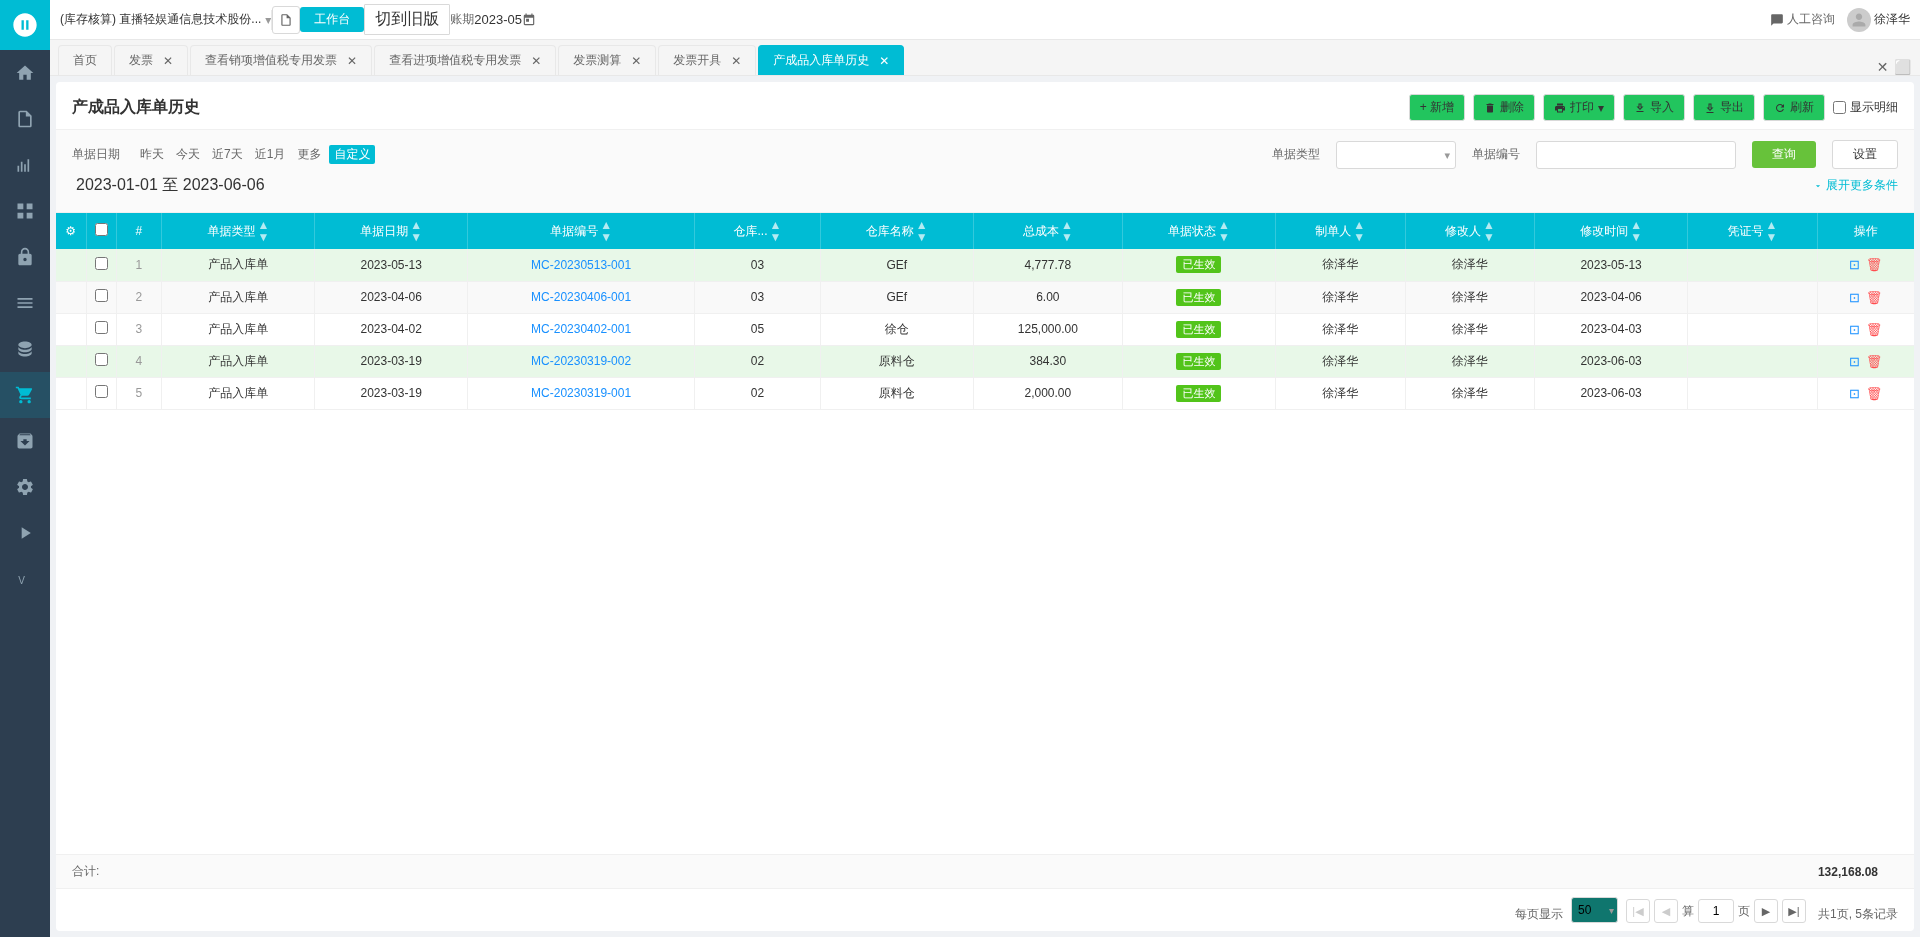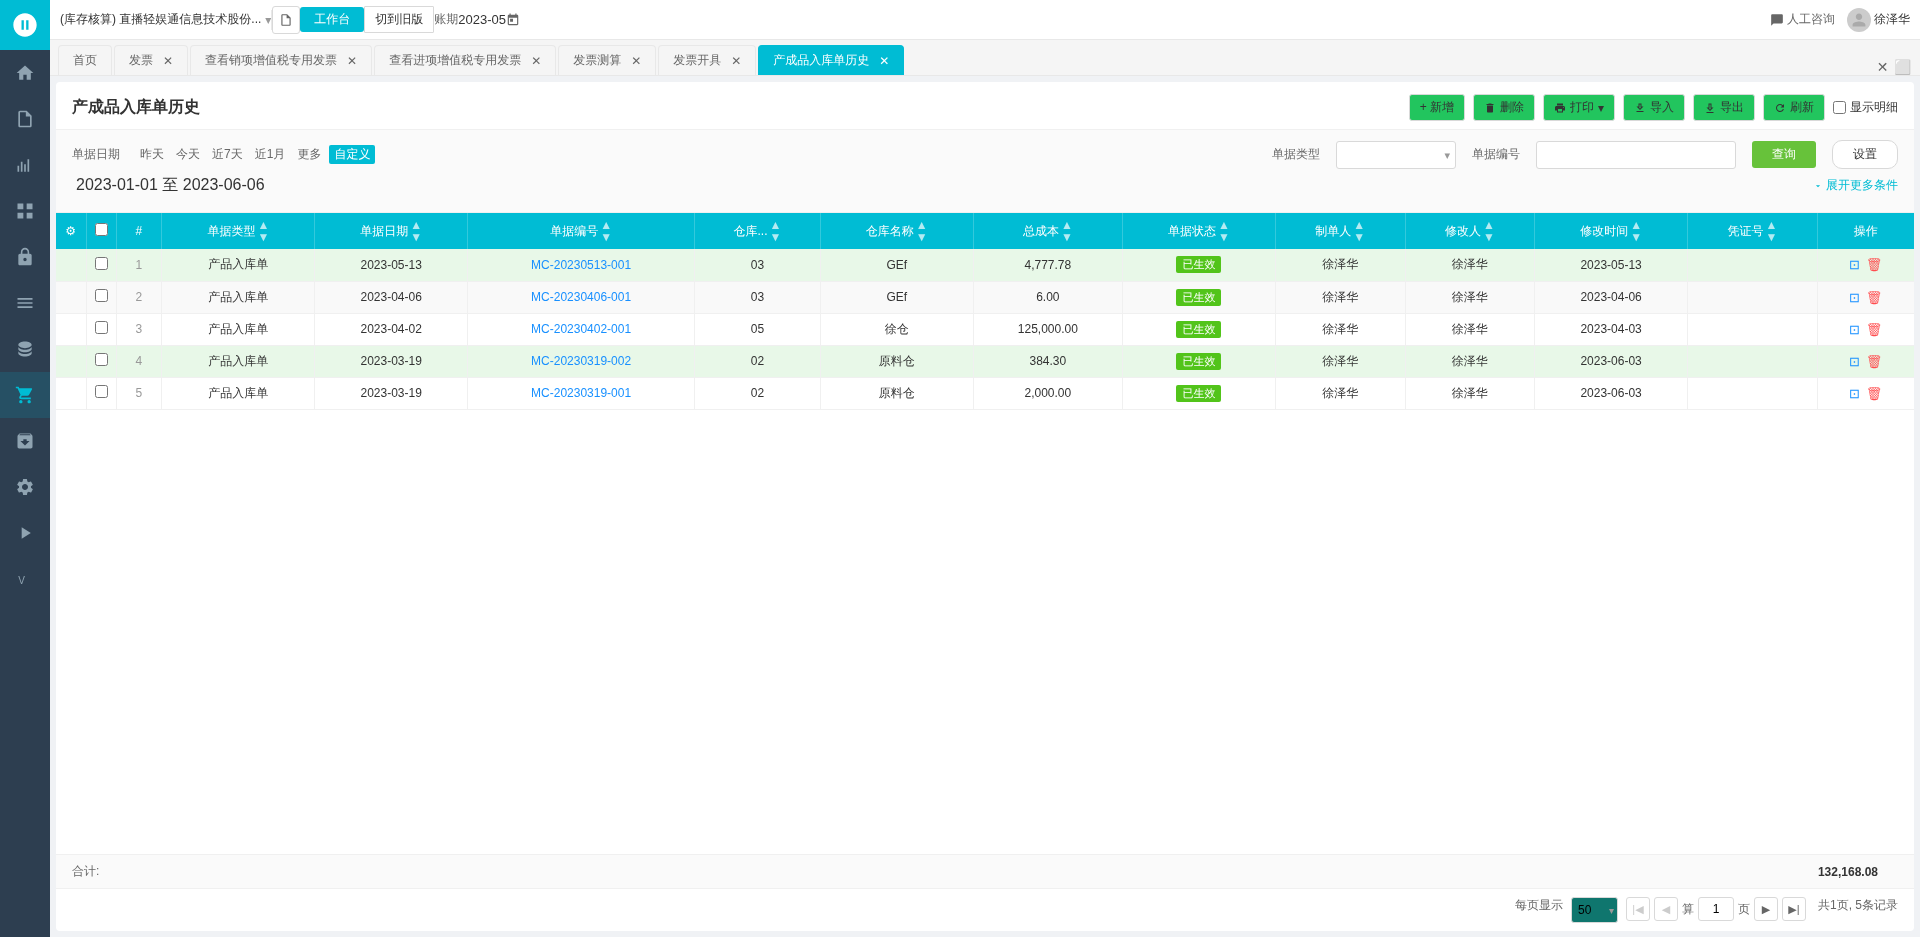--- a/index.html
+++ b/index.html
@@ -17,21 +17,21 @@
     
     .main { flex: 1; display: flex; flex-direction: column; overflow: hidden; background: #f0f2f5; }
 
     
     .topbar { height: 40px; background: #fff; border-bottom: 1px solid #e8e8e8; display: flex; align-items: center; padding: 0 10px; flex-shrink: 0; }
     .topbar-company { font-size: 12px; color: #333; display: flex; align-items: center; gap: 4px; }
     .topbar-company .arrow { color: #999; }
     .topbar-divider { width: 1px; height: 20px; background: #e8e8e8; }
     .topbar-icon-btn { width: 28px; height: 28px; border: 1px solid #d9d9d9; border-radius: 3px; display: flex; align-items: center; justify-content: center; cursor: pointer; color: #666; }
     .workbench-btn { padding: 4px 14px; background: #00bcd4; color: white; border: none; border-radius: 3px; cursor: pointer; font-size: 12px; }
-    .switch-btn { padding: 4px 10px; background: white; color: #333; border: 1px solid #d9d9d9; border-radius: 1px; cursor: pointer; font-size: 12px; }
+    .switch-btn { padding: 4px 10px; background: white; color: #333; border: 1px solid #d9d9d9; border-radius: 1px; cursor: pointer; font-size: 16px; }
     .period-label { color: #666; font-size: 12px; }
     .period-value { color: #333; font-size: 13px; }
     .topbar-right { margin-left: auto; display: flex; align-items: center; gap: 12px; }
     .user-service { color: #666; font-size: 12px; cursor: pointer; display: flex; align-items: center; gap: 3px; }
     .user-name { color: #333; font-size: 12px; cursor: pointer; display: flex; align-items: center; gap: 3px; }
     .user-avatar { width: 24px; height: 24px; border-radius: 50%; background: #ccc; display: flex; align-items: center; justify-content: center; font-size: 11px; color: #fff; overflow: hidden; }
 
     
     .tabs { height: 36px; background: #f5f5f5; border-bottom: 1px solid #e8e8e8; display: flex; align-items: flex-end; padding: 0 8px; flex-shrink: 0; }
     .tab { height: 30px; padding: 0 14px; display: flex; align-items: center; gap: 6px; cursor: pointer; border: 1px solid #e8e8e8; border-bottom: none; border-radius: 4px 4px 0 0; background: #f5f5f5; color: #666; font-size: 12px; margin-right: 2px; white-space: nowrap; }
@@ -56,21 +56,21 @@
     .date-shortcuts { display: flex; align-items: center; gap: 4px; }
     .date-shortcut { color: #666; cursor: pointer; font-size: 12px; padding: 1px 4px; text-align: center; }
     .date-shortcut.custom { background: #00bcd4; color: white; border-radius: 2px; padding: 1px 5px; }
     .date-range { color: #333; font-size: 16px; margin-left: 4px; }
     .filter-select { height: 28px; border: 1px solid #d9d9d9; border-radius: 3px; padding: 0 24px 0 8px; font-size: 12px; color: #333; background: white; appearance: none; min-width: 120px; cursor: pointer; }
     .select-wrapper { position: relative; display: inline-block; }
     .select-wrapper::after { content: '▾'; position: absolute; right: 6px; top: 50%; transform: translateY(-50%); color: #999; pointer-events: none; font-size: 11px; }
     .filter-text-input { height: 28px; border: 1px solid #d9d9d9; border-radius: 3px; padding: 0 8px; font-size: 12px; color: #333; min-width: 200px; }
     .expand-btn { color: #00bcd4; cursor: pointer; font-size: 12px; display: flex; align-items: center; gap: 3px; }
     .query-btn { padding: 5px 20px; background: #67c23a; color: white; border: none; border-radius: 3px; cursor: pointer; font-size: 12px; }
-    .set-btn { padding: 5px 20px; background: white; color: #333; border: 1px solid #d9d9d9; border-radius: 10px; cursor: pointer; font-size: 12px; }
+    .set-btn { padding: 5px 20px; background: white; color: #333; border: 1px solid #d9d9d9; border-radius: 3px; cursor: pointer; font-size: 12px; }
 
     
     .table-container { flex: 1; overflow: auto; padding: 0; }
     table { width: 100%; border-collapse: collapse; font-size: 12px; }
     thead tr { background: #00bcd4; color: white; height: 36px; }
     thead th { padding: 0 8px; text-align: center; font-weight: normal; white-space: nowrap; border-right: 1px solid rgba(255,255,255,0.2); }
     thead th:last-child { border-right: none; }
     tbody tr { height: 32px; border-bottom: 1px solid #f0f0f0; }
     tbody tr:nth-child(odd) { background: #fff; }
     tbody tr:nth-child(even) { background: #f9f9f9; }
@@ -86,21 +86,21 @@
     .action-icons { display: flex; align-items: center; justify-content: center; gap: 6px; }
     .action-icon { color: #1890ff; cursor: pointer; font-size: 13px; }
     .action-icon.del { color: #ff4d4f; }
 
     
     .table-footer { padding: 8px 16px; background: #fafafa; border-top: 1px solid #f0f0f0; display: flex; align-items: center; flex-shrink: 0; }
     .total-label { color: #666; font-size: 12px; margin-right: 8px; }
     .total-value { color: #333; font-size: 12px; font-weight: bold; text-align: right; flex: 1; padding-right: 20px; }
 
     
-    .pagination { padding: 8px 16px; border-top: 1px solid #f0f0f0; display: flex; align-items: flex-start; justify-content: flex-end; gap: 8px; flex-shrink: 0; }
+    .pagination { padding: 8px 16px; border-top: 1px solid #f0f0f0; display: flex; align-items: flex-end; justify-content: flex-end; gap: 8px; flex-shrink: 0; }
     .page-size-label { color: #666; font-size: 12px; }
     .page-size-select { height: 26px; border: 1px solid #d9d9d9; border-radius: 3px; padding: 0 18px 0 6px; font-size: 12px; appearance: none; background: #0f766e; cursor: pointer; }
     .page-size-wrapper { position: relative; }
     .page-size-wrapper::after { content: '▾'; position: absolute; right: 4px; top: 50%; transform: translateY(-50%); color: #999; pointer-events: none; font-size: 10px; }
     .page-nav { display: flex; align-items: center; gap: 4px; }
     .page-nav-btn { width: 24px; height: 24px; border: 1px solid #d9d9d9; border-radius: 3px; background: white; cursor: pointer; display: flex; align-items: center; justify-content: center; color: #666; font-size: 11px; }
     .page-nav-btn:disabled { color: #ccc; cursor: not-allowed; }
     .page-info { color: #666; font-size: 12px; display: flex; align-items: center; gap: 4px; }
     .page-input { width: 36px; height: 24px; border: 1px solid #d9d9d9; border-radius: 3px; text-align: center; font-size: 12px; }
     .total-info { color: #666; font-size: 12px; margin-left: 4px; }

